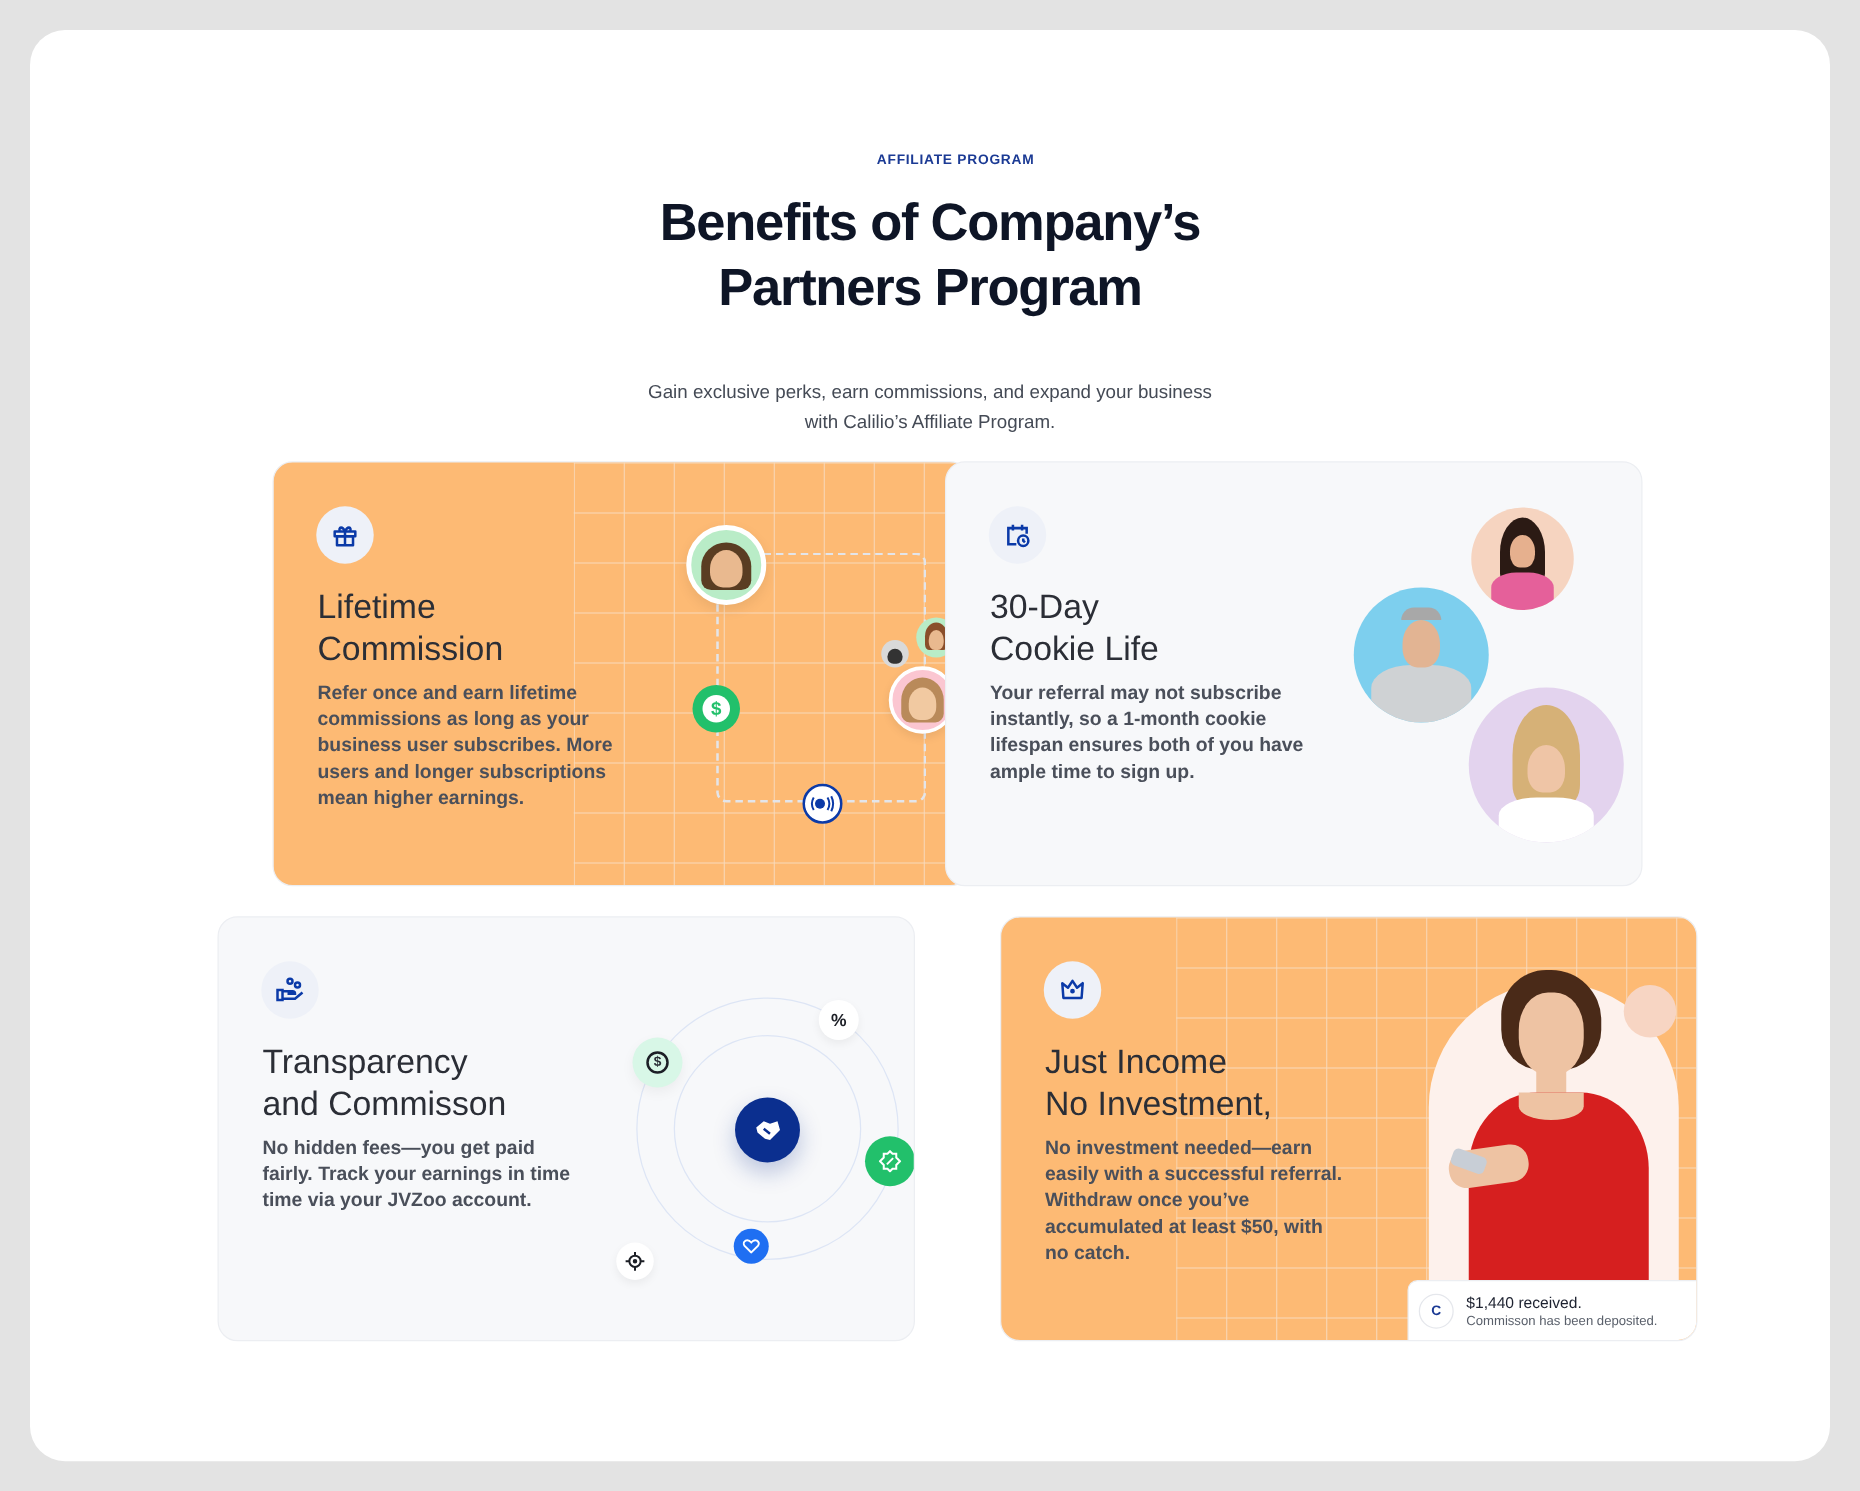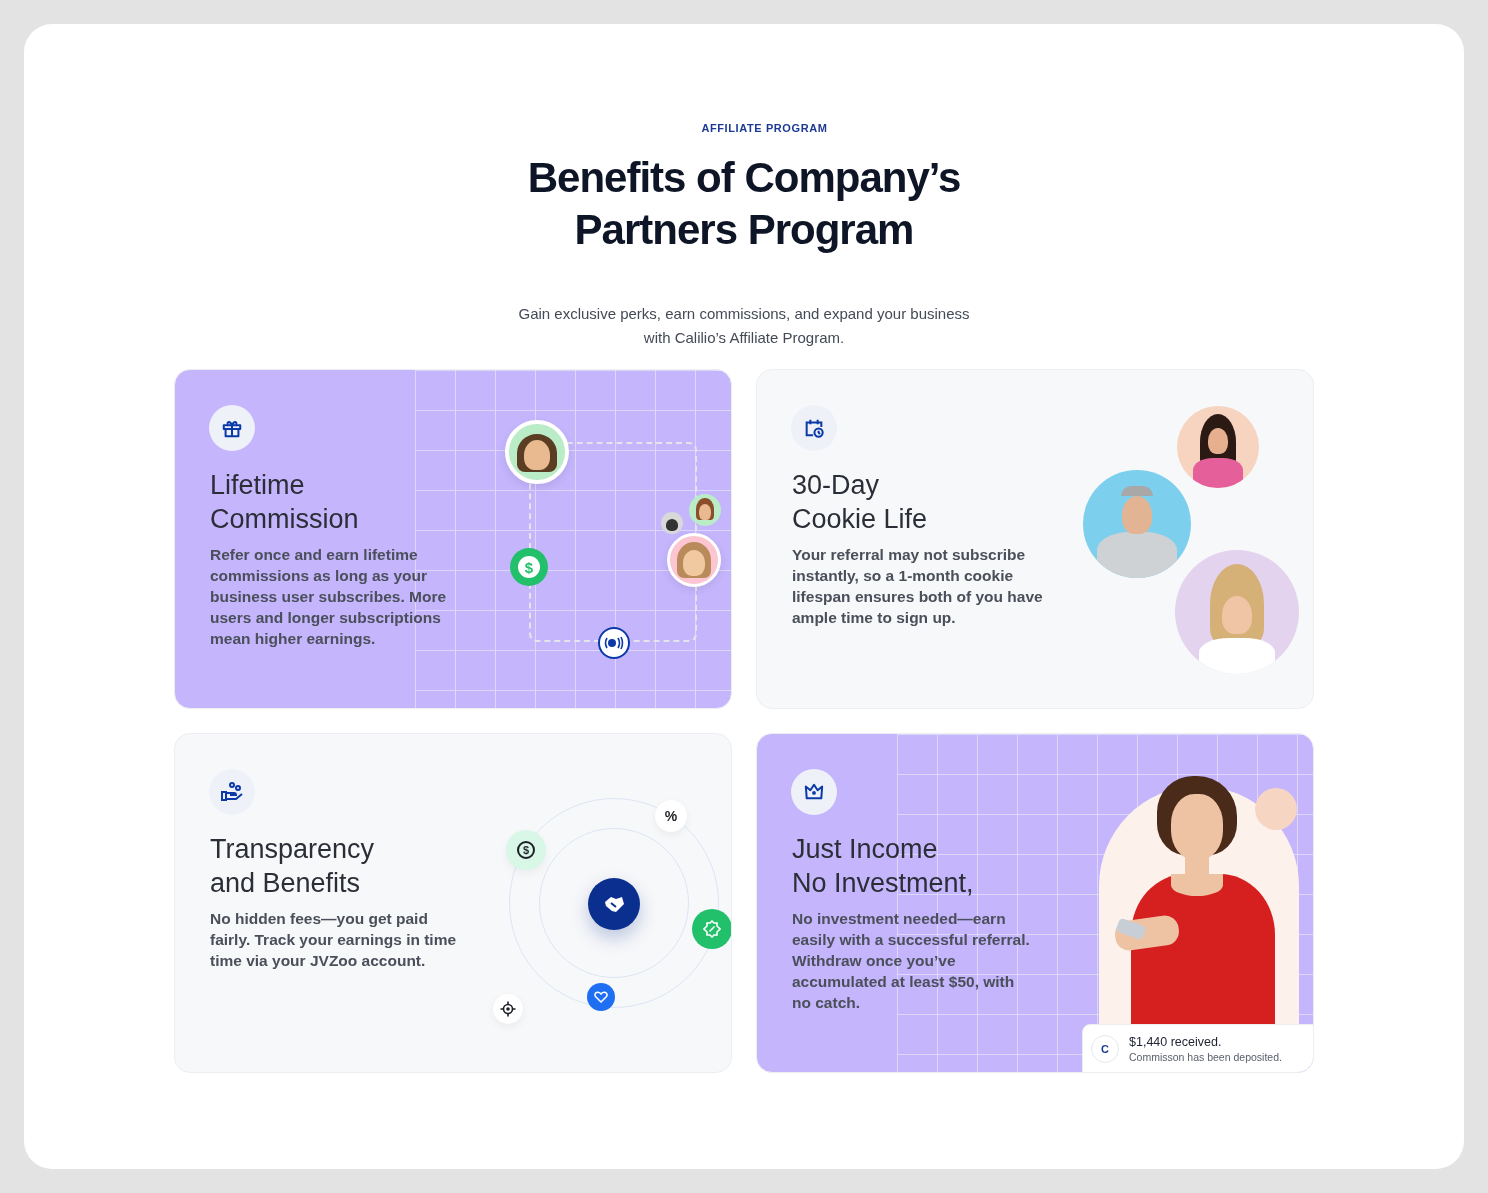--- a/index.html
+++ b/index.html
@@ -39,21 +39,21 @@
   }
   .subhead span { display: block; }
 
   .card {
     position: absolute;
     width: 558px; height: 340px;
     border-radius: 16px;
     border: 1px solid #eceef2;
     overflow: hidden;
   }
-  .card.white { background: #c4b5fd; }
+  .card.white { background: #fdba74; margin-left: 44px; }
   .card.grey { background: #f7f8fa; }
   .card .grid-bg {
     position: absolute; inset: 0;
     background-image:
       linear-gradient(#f3f4f6 1px, transparent 1px),
       linear-gradient(90deg, #f3f4f6 1px, transparent 1px);
     background-size: 40px 40px;
     opacity: 0.55;
     pointer-events: none;
   }
@@ -233,21 +233,21 @@
     <div class="icon-badge">
       <svg width="24" height="22" viewBox="0 0 24 22" fill="none" stroke="#0b3aa8" stroke-width="2">
         <circle cx="12" cy="4" r="2"></circle>
           <circle cx="18" cy="7" r="2"></circle>
         <rect x="2" y="11" width="4" height="8"></rect>
           <path d="M6 12 H14 Q16 12 16 14 H10 M6 18 H16 L22 13"></path>
       </svg>
     </div>
     <div class="title">
       <span>Transparency</span>
-      <span>and Benefits</span>
+      <span>and Commisson</span>
     </div>
     <div class="desc">
       <span>No hidden fees—you get paid</span>
       <span>fairly. Track your earnings in time</span>
       <span>time via your JVZoo account.</span>
     </div>
 
     <div class="orbit" style="left:364px; top:94px; width:150px; height:150px;"></div>
     <div class="orbit" style="left:334px; top:64px; width:210px; height:210px;"></div>
 

